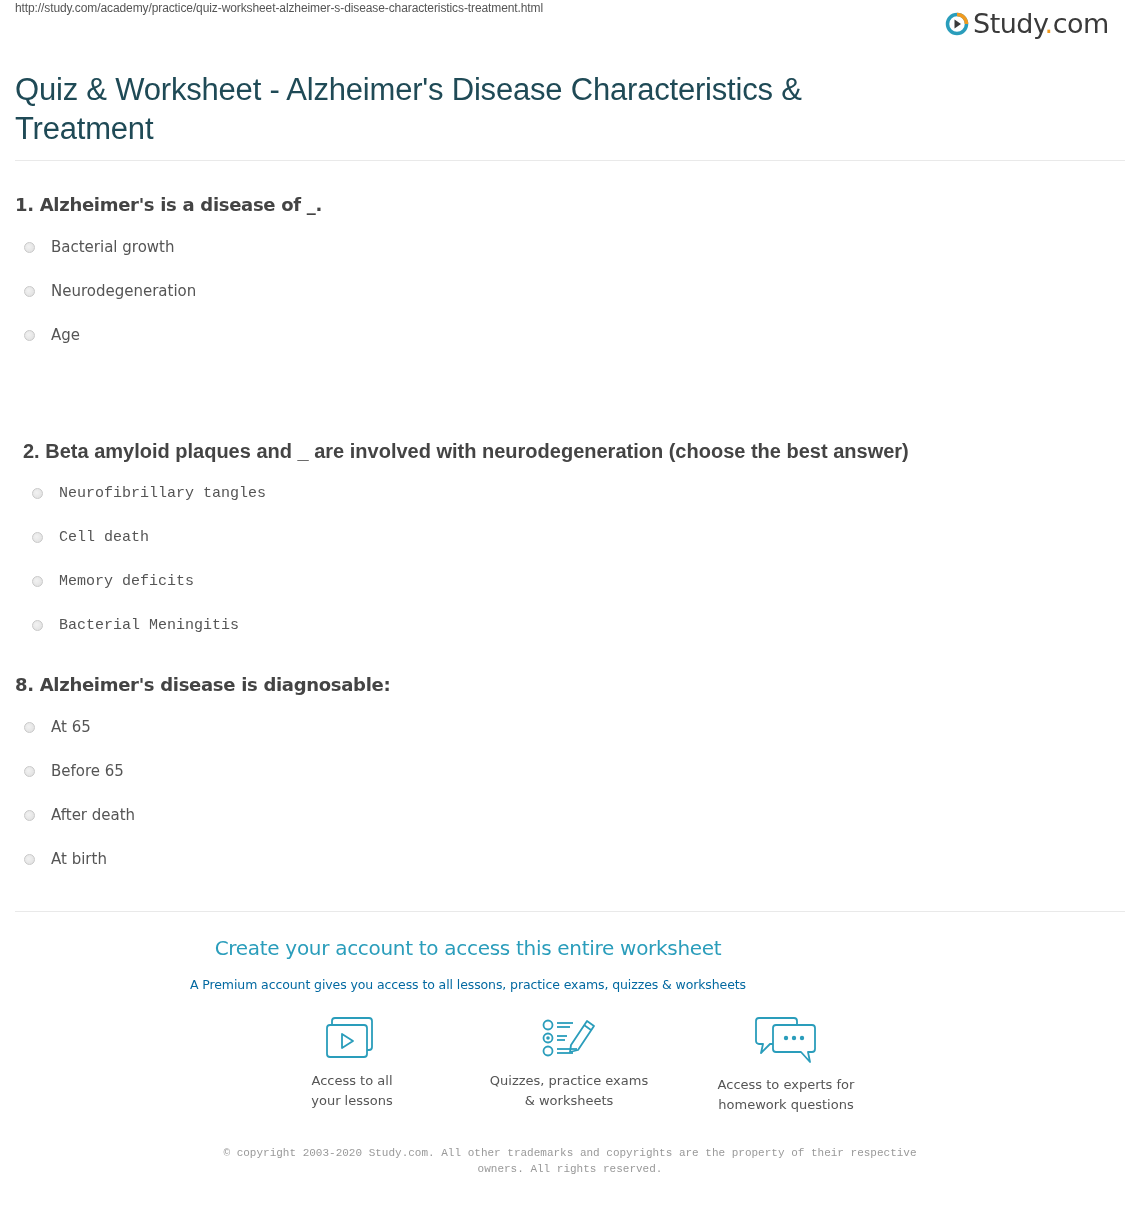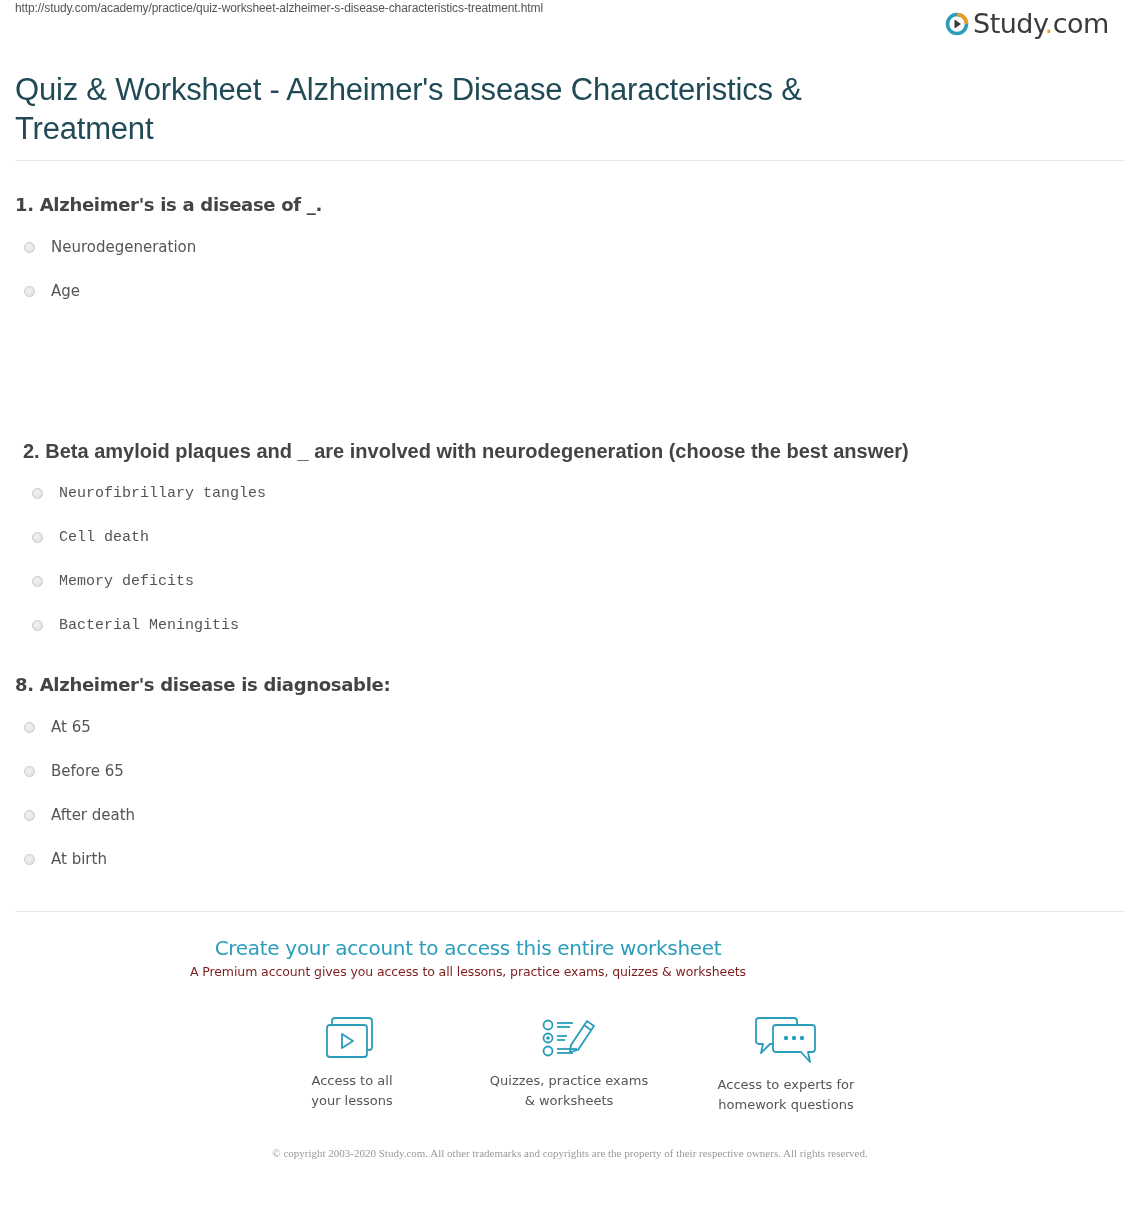--- a/index.html
+++ b/index.html
@@ -23,28 +23,28 @@
     .question-text { font-family: "DejaVu Sans", sans-serif; font-size: 18px; font-weight: bold; color: #444; line-height: 24px; letter-spacing: -0.3px; }
     .question.q2 .question-text { font-family: "Liberation Sans", sans-serif; font-size: 20px; letter-spacing: 0; }
     .option { display: flex; align-items: center; height: 44px; }
     .options { margin-top: 8px; }
     .radio { width: 11px; height: 11px; border-radius: 50%; border: 1px solid #c9c9c9; background: radial-gradient(circle at 40% 40%, #f2f2f2 0%, #dedede 100%); margin-left: 9px; margin-right: 16px; flex: none; }
     .option-label { font-family: "DejaVu Sans", sans-serif; font-size: 15px; color: #555; }
     .question.q2 .option-label { font-family: Liberation Mono, monospace; font-size: 15px; }
 
     .cta { position: absolute; left: 0; top: 935px; width: 936px; text-align: center; }
     .cta-title { font-family: "DejaVu Sans", sans-serif; font-size: 20px; color: #2a9dbb; letter-spacing: -0.3px; line-height: 26px; }
-    .cta-sub { font-family: "DejaVu Sans", sans-serif; font-size: 12.5px; color: #7f1d1d; margin-top: 3px; letter-spacing: -0.1px; }
+    .cta-sub { font-family: "DejaVu Sans", sans-serif; font-size: 12.5px; color: #0369a1; margin-top: 16px; letter-spacing: -0.1px; }
 
     .features { position: absolute; top: 1015px; left: 0; width: 1140px; }
     .feature { position: absolute; width: 200px; text-align: center; }
     .feature svg { display: block; margin: 0 auto; }
     .feature-label { font-family: "DejaVu Sans", sans-serif; font-size: 13px; color: #555; line-height: 20px; margin-top: 10px; }
 
-    .copyright { position: absolute; left: 210px; top: 1145px; width: 720px; text-align: center; font-family: Liberation Serif, serif; font-size: 11px; color: #999; line-height: 16px; }
+    .copyright { position: absolute; left: 210px; top: 1145px; width: 720px; text-align: center; font-family: Liberation Mono, monospace; font-size: 11px; color: #999; line-height: 16px; }
   </style>
 </head>
 <body>
 
 <div class="url-bar">http://study.com/academy/practice/quiz-worksheet-alzheimer-s-disease-characteristics-treatment.html</div>
 
 <div class="logo">
   <svg class="logo-mark" viewBox="0 0 24 24">
     <circle cx="12" cy="12" r="9.5" fill="none" stroke="#2a9dbb" stroke-width="3.5"></circle>
     <path d="M12 2.5 A9.5 9.5 0 0 1 21.5 12" fill="none" stroke="#f19a1f" stroke-width="3.5"></path>
@@ -53,20 +53,24 @@
   <span class="logo-text"><span>Study</span><span class="logo-dot">.</span><span>com</span></span>
 </div>
 
 <h1 class="page-title">Quiz &amp; Worksheet - Alzheimer's Disease Characteristics &amp; Treatment</h1>
 
 <div class="divider top"></div>
 
 <div class="question q1" style="top:193px;">
   <div class="question-text">1. Alzheimer's is a disease of _.</div>
   <div class="options">
+    <div class="option">
+        <span class="radio"></span>
+        <span class="option-label">Bacterial growth</span>
+      </div>
     <div class="option">
         <span class="radio"></span>
         <span class="option-label">Neurodegeneration</span>
       </div>
     <div class="option">
         <span class="radio"></span>
         <span class="option-label">Age</span>
       </div>
   </div>
 </div>

